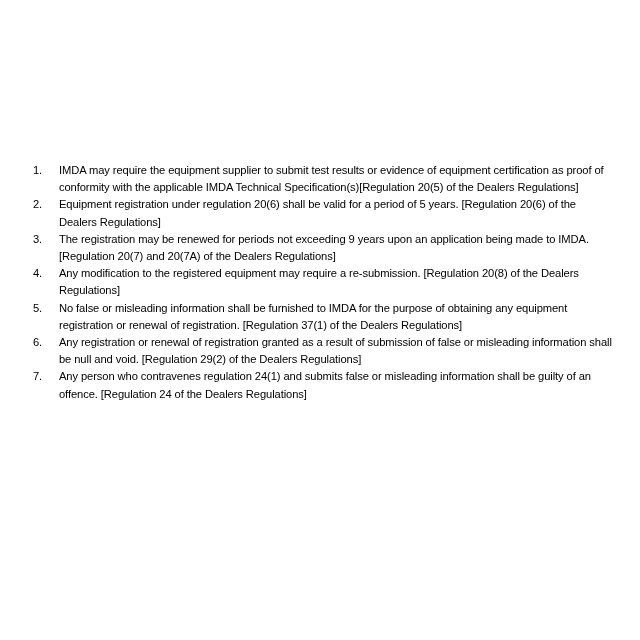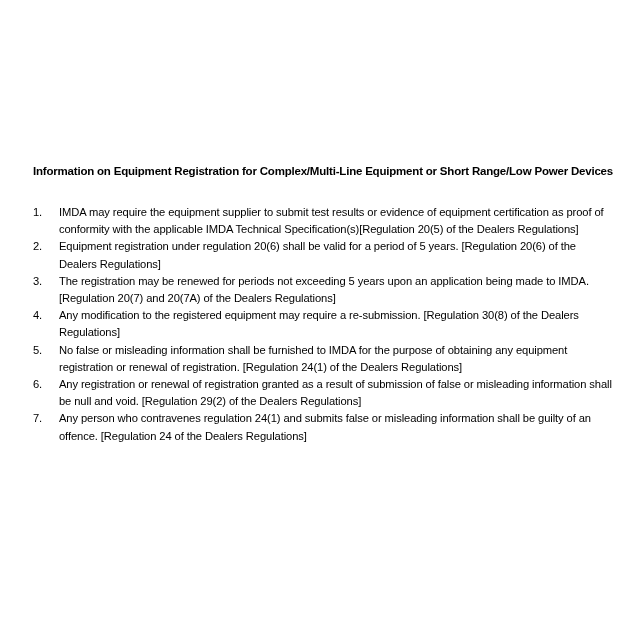--- a/index.html
+++ b/index.html
@@ -48,41 +48,40 @@
   .text {
     flex: 1;
     margin-left: 7px;
   }
 </style>
 </head>
 <body>
 
 <div class="page">
   <div class="content">
-    <h1 class="title">Information on Equipment Registration for Complex/Multi-Line Equipment or Short Range/Low Power Devices</h1>
     <ol class="list">
       <li class="item">
         <span class="marker">1.</span>
         <span class="text">IMDA may require the equipment supplier to submit test results or evidence of equipment certification as proof of conformity with the applicable IMDA Technical Specification(s)[Regulation 20(5) of the Dealers Regulations]</span>
       </li>
       <li class="item">
         <span class="marker">2.</span>
         <span class="text">Equipment registration under regulation 20(6) shall be valid for a period of 5 years. [Regulation 20(6) of the Dealers Regulations]</span>
       </li>
       <li class="item">
         <span class="marker">3.</span>
-        <span class="text">The registration may be renewed for periods not exceeding 5 years upon an application being made to IMDA. [Regulation 20(7) and 20(7A) of the Dealers Regulations]</span>
+        <span class="text">The registration may be renewed for periods not exceeding 9 years upon an application being made to IMDA. [Regulation 20(7) and 20(7A) of the Dealers Regulations]</span>
       </li>
       <li class="item">
         <span class="marker">4.</span>
-        <span class="text">Any modification to the registered equipment may require a re-submission. [Regulation 30(8) of the Dealers Regulations]</span>
+        <span class="text">Any modification to the registered equipment may require a re-submission. [Regulation 20(8) of the Dealers Regulations]</span>
       </li>
       <li class="item">
         <span class="marker">5.</span>
-        <span class="text">No false or misleading information shall be furnished to IMDA for the purpose of obtaining any equipment registration or renewal of registration. [Regulation 24(1) of the Dealers Regulations]</span>
+        <span class="text">No false or misleading information shall be furnished to IMDA for the purpose of obtaining any equipment registration or renewal of registration. [Regulation 37(1) of the Dealers Regulations]</span>
       </li>
       <li class="item">
         <span class="marker">6.</span>
         <span class="text">Any registration or renewal of registration granted as a result of submission of false or misleading information shall be null and void. [Regulation 29(2) of the Dealers Regulations]</span>
       </li>
       <li class="item">
         <span class="marker">7.</span>
         <span class="text">Any person who contravenes regulation 24(1) and submits false or misleading information shall be guilty of an offence. [Regulation 24 of the Dealers Regulations]</span>
       </li>
     </ol>

